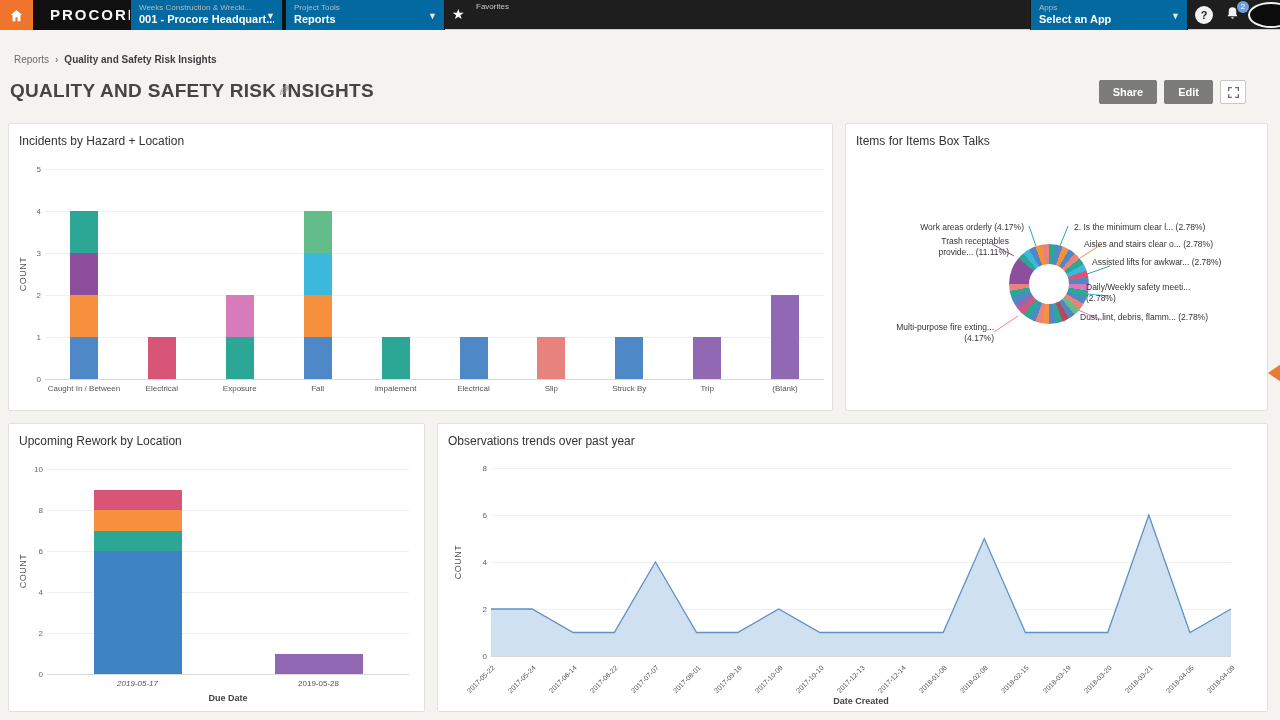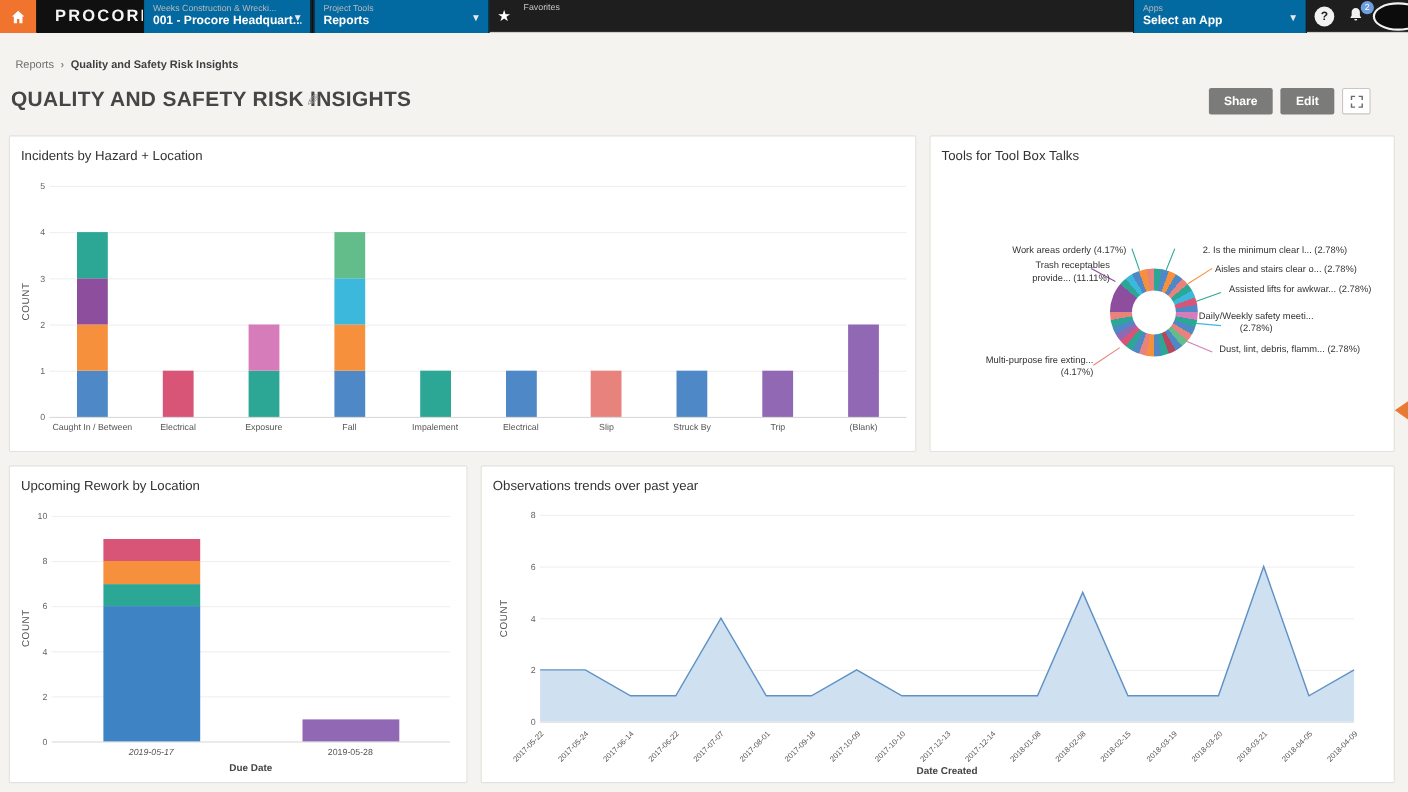--- a/index.html
+++ b/index.html
@@ -49,21 +49,21 @@
   .xtick { position:absolute; text-align:center; font-size:8px; color:#555; white-space:nowrap; }
   .xtick-rot { position:absolute; width:62px; text-align:right; font-size:7px; color:#555; transform:rotate(-45deg); transform-origin:100% 0; white-space:nowrap; }
   .barseg { position:absolute; cursor:pointer; }
   .ylabel { position:absolute; width:44px; text-align:center; transform:rotate(-90deg); font-size:9px; color:#555; letter-spacing:.5px; }
   .xlabel { position:absolute; text-align:center; font-size:9px; font-weight:bold; color:#444; }
 
   
   .donut { position:absolute; left:163px; top:120px; width:80px; height:80px; border-radius:50%; cursor:pointer; }
   .donut-hole { position:absolute; left:183px; top:140px; width:40px; height:40px; border-radius:50%; background:#fff; }
   .callout { position:absolute; font-size:8.5px; color:#333; line-height:11px; }
-  .callout.r { text-align:center; }
+  .callout.r { text-align:left; }
   .callout.l { text-align:right; }
   .leaders { position:absolute; left:0; top:0; width:423px; height:288px; pointer-events:none; }
 
   .panel-arrow { position:absolute; left:1268px; top:364px; width:0; height:0; border-top:9px solid transparent; border-bottom:9px solid transparent; border-right:13px solid #e87a33; cursor:pointer; }
 </style>
 </head>
 <body>
 
 <div id="stage">
 
@@ -160,21 +160,21 @@
       <div class="xtick" style="left: 503.4px; top: 260px; width: 77.9px;">Slip</div>
       <div class="barseg" style="left: 606.3px; top: 213px; width: 28px; height: 42px; background: rgb(78, 136, 198);"></div>
       <div class="xtick" style="left: 581.3px; top: 260px; width: 77.9px;">Struck By</div>
       <div class="barseg" style="left: 684.2px; top: 213px; width: 28px; height: 42px; background: rgb(145, 104, 180);"></div>
       <div class="xtick" style="left: 659.2px; top: 260px; width: 77.9px;">Trip</div>
       <div class="barseg" style="left: 762.1px; top: 171px; width: 28px; height: 84px; background: rgb(145, 104, 180);"></div>
       <div class="xtick" style="left: 737.1px; top: 260px; width: 77.9px;">(Blank)</div>
     </div>
 
   <div class="card" id="card2">
-    <div class="cardtitle">Tools for Tool Box Talks</div>
+    <div class="cardtitle">Items for Items Box Talks</div>
     <svg class="leaders" viewBox="0 0 423 288" stroke-width="1" fill="none">
       <path d="M190 122 L183 102" stroke="#2DA795"></path>
       <path d="M214 122 L222 102" stroke="#2DA795"></path>
       <path d="M234 134 L256 120" stroke="#F6903D"></path>
       <path d="M241 150 L264 142" stroke="#2DA795"></path>
       <path d="M241 170 L264 172" stroke="#3BB8DB"></path>
       <path d="M232 186 L256 196" stroke="#D77CBB"></path>
       <path d="M168 132 L146 120" stroke="#8D4E9E"></path>
       <path d="M172 192 L148 208" stroke="#E8827D"></path>
     </svg>

